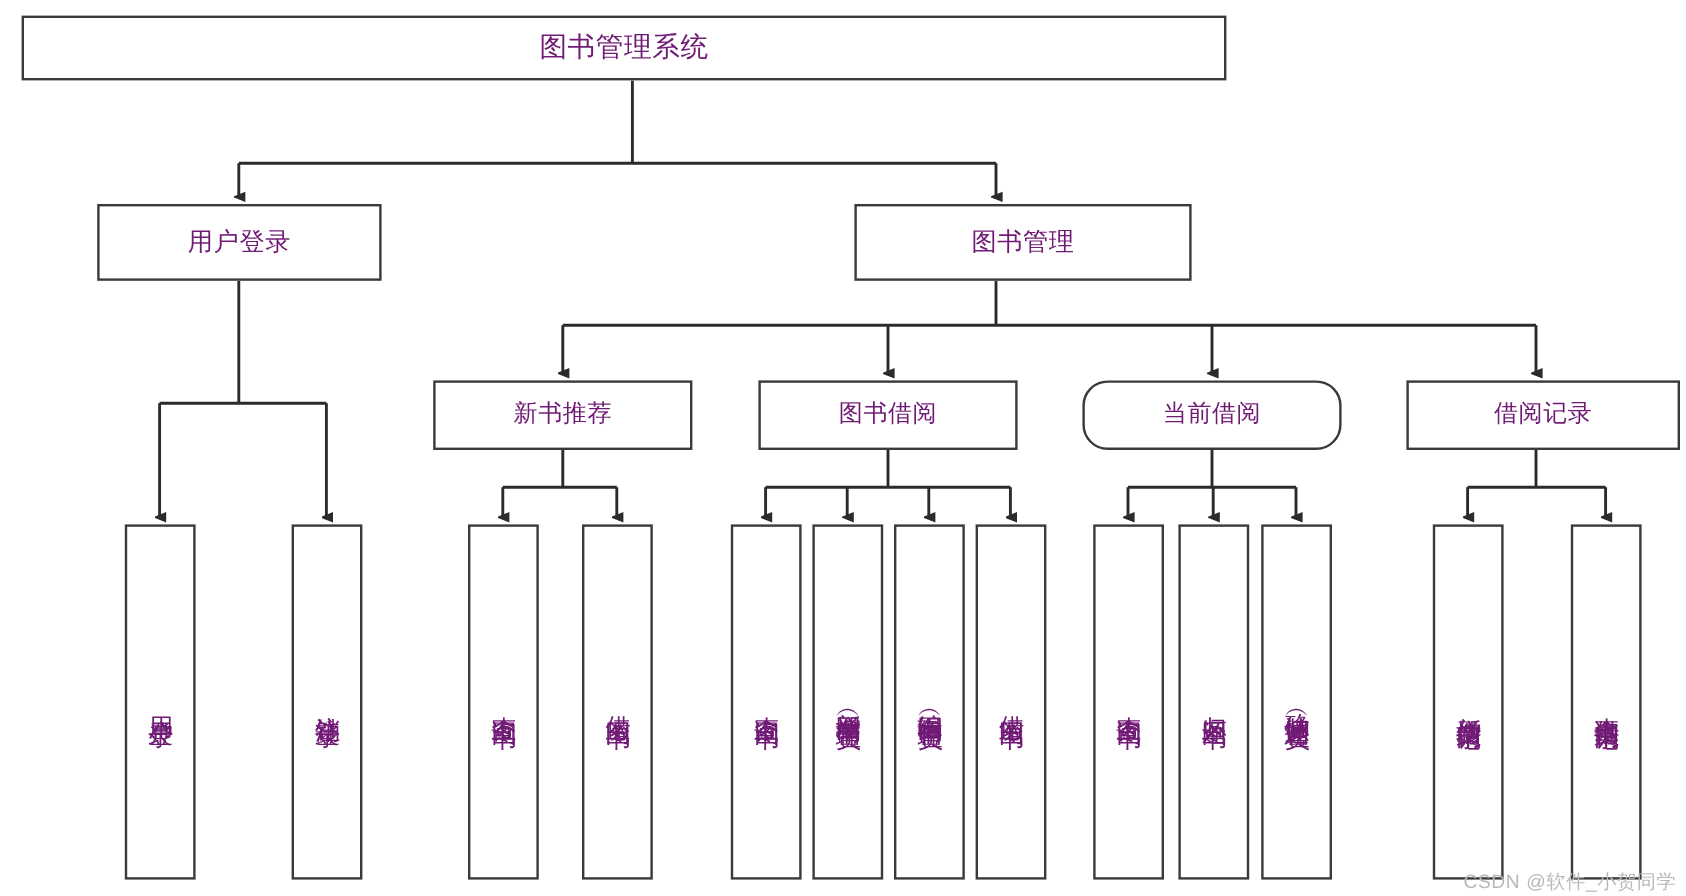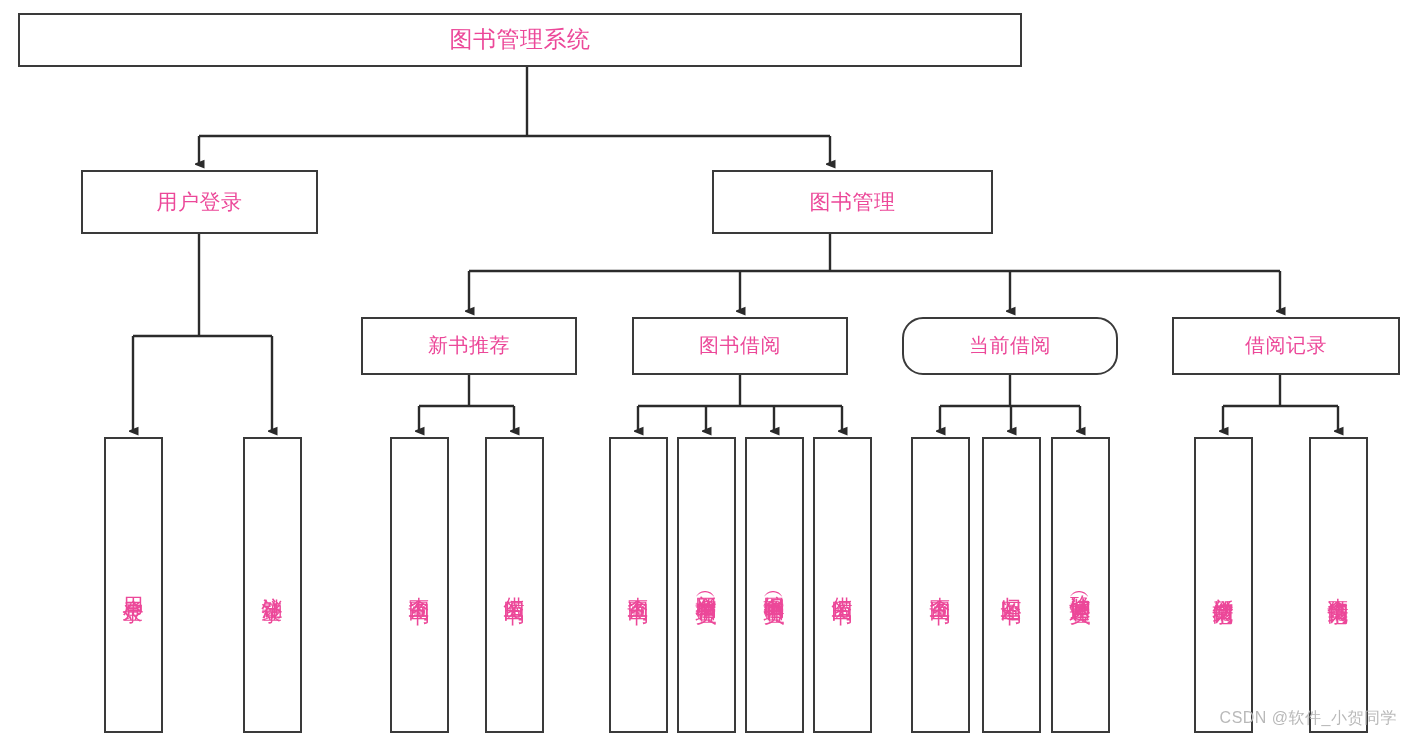--- a/index.html
+++ b/index.html
@@ -26,21 +26,21 @@
     pointer-events: none;
   }
   .node {
     position: absolute;
     box-sizing: border-box;
     border: 2px solid #3a3a3a;
     background: #ffffff;
     display: flex;
     align-items: center;
     justify-content: center;
-    color: #ec4899;
+    color: #701a75;
   }
   .node .lbl {
     display: block;
     text-align: center;
     line-height: 1.18;
     letter-spacing: 0.5px;
   }
   
   .node.root {
     left: 18px;
@@ -79,21 +79,21 @@
     letter-spacing: 2.5px;
     max-height: 100%;
   }
   .node.leaf.tall .lbl {
     letter-spacing: 1.5px;
   }
 
   .watermark {
     position: absolute;
     right: 8px;
-    bottom: 18px;
+    bottom: 1px;
     font-size: 16px;
     color: #b9b9b9;
     letter-spacing: 0.5px;
     white-space: nowrap;
   }
 </style>
 </head>
 <body>
 
 <div id="canvas">

